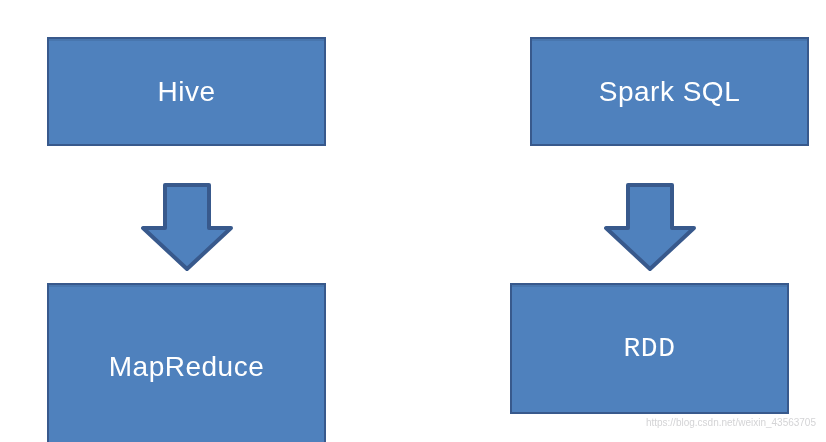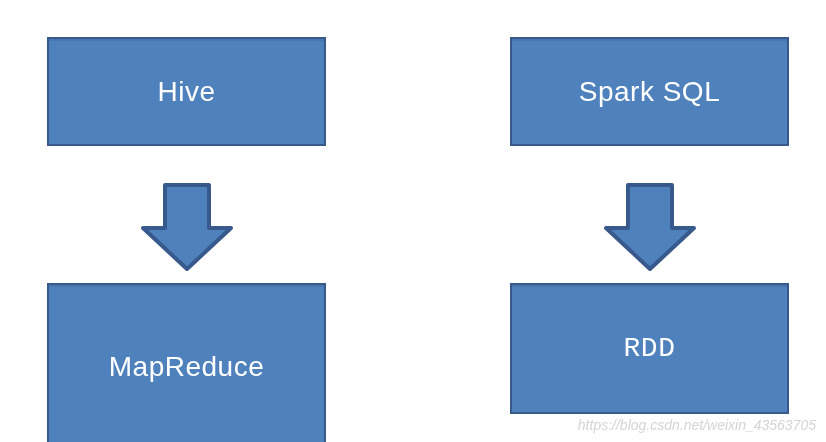--- a/index.html
+++ b/index.html
@@ -24,38 +24,37 @@
     box-sizing: border-box;
     display: flex;
     align-items: center;
     justify-content: center;
     color: var(--box-text, #ffffff);
     font-size: 28px;
     letter-spacing: 0.5px;
     box-shadow: inset 0 2px 0 rgba(0,0,0,0.08);
   }
   .box-hive      { left: 47px;  top: 37px;  }
-  .box-sparksql  { left: 510px; top: 37px;  }
+  .box-sparksql  { left: 530px; top: 37px;  }
   .box-mapreduce { left: 47px;  top: 283px; height: 168px; }
   .box-rdd       { left: 510px; top: 283px; height: 131px; font-family: Liberation Mono, monospace; }
   .arrow {
     position: absolute;
     width: 94px;
     height: 90px;
   }
   .arrow-left  { left: 140px; top: 182px; }
   .arrow-right { left: 603px; top: 182px; }
   .watermark {
     position: absolute;
     right: 10px;
     top: 417px;
-    font-size: 14px;
+    font-size: 10px;
     color: var(--watermark, #d4d4d6);
     white-space: nowrap;
-    font-style: italic;
   }
 </style>
 </head>
 <body>
 
 <div class="canvas">
 
   <div class="node-box box-hive">
     <span>Hive</span>
   </div>

